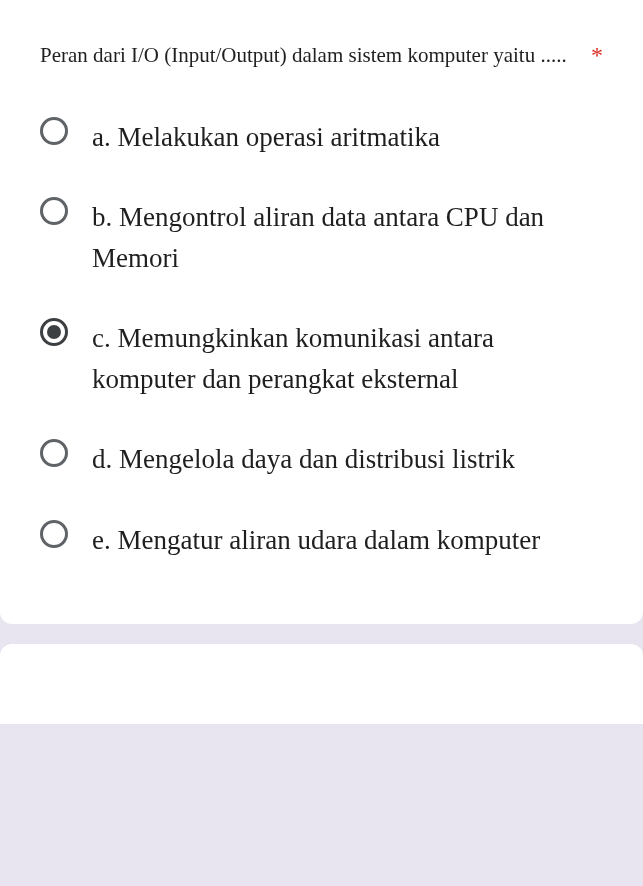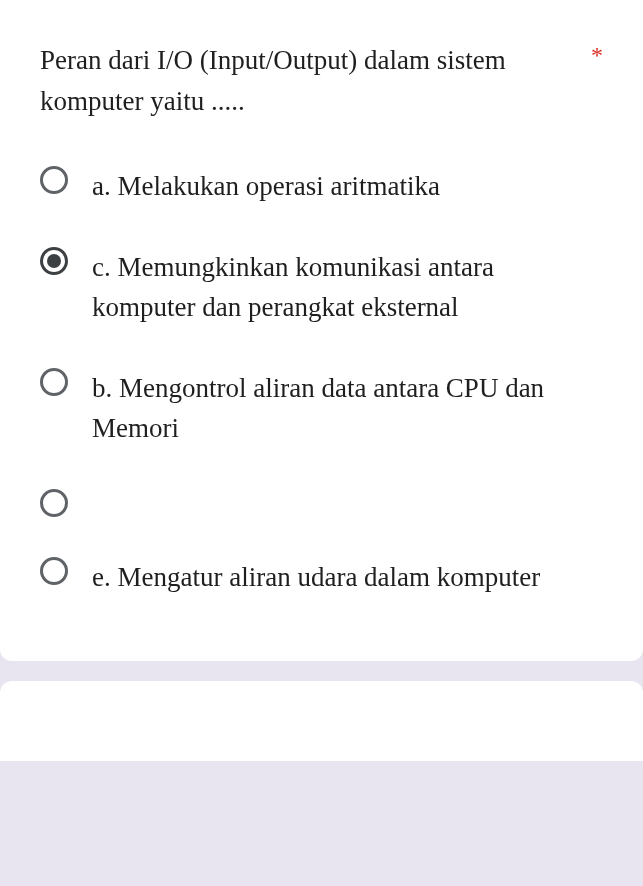--- a/index.html
+++ b/index.html
@@ -25,21 +25,21 @@
       border-radius: 12px 12px 0 0;
       padding: 40px;
       height: 80px;
     }
     .question-header {
       display: flex;
       align-items: flex-start;
       margin-bottom: 45px;
     }
     .question-text {
-      font-size: 27px;
+      font-size: 21px;
       color: #1f1f1f;
       line-height: 1.5;
       flex: 1;
     }
     .required-mark {
       color: #d93025;
       font-size: 24px;
       margin-left: 12px;
       margin-top: 2px;
     }
@@ -90,31 +90,32 @@
   <div class="question-header">
     <div class="question-text">Peran dari I/O (Input/Output) dalam sistem komputer yaitu .....</div>
     <div class="required-mark">*</div>
   </div>
   <div id="options-container">
       <div class="option-row">
         <div class="radio-outer"></div>
         <div class="option-label">a. Melakukan operasi aritmatika</div>
       </div>
       <div class="option-row">
+        <div class="radio-outer"></div>
+        <div class="option-label">b. Mengontrol aliran data antara CPU dan Memori</div>
+      </div>
+      <div class="option-row">
         <div class="radio-outer selected">
           <div class="radio-inner"></div>
         </div>
         <div class="option-label">c. Memungkinkan komunikasi antara komputer dan perangkat eksternal</div>
       </div>
       <div class="option-row">
         <div class="radio-outer"></div>
-        <div class="option-label">b. Mengontrol aliran data antara CPU dan Memori</div>
-      </div>
-      <div class="option-row">
-        <div class="radio-outer"></div>
+        <div class="option-label">d. Mengelola daya dan distribusi listrik</div>
       </div>
       <div class="option-row">
         <div class="radio-outer"></div>
         <div class="option-label">e. Mengatur aliran udara dalam komputer</div>
       </div>
     </div>
 </div>
 
 <div class="card-next"></div>
 

